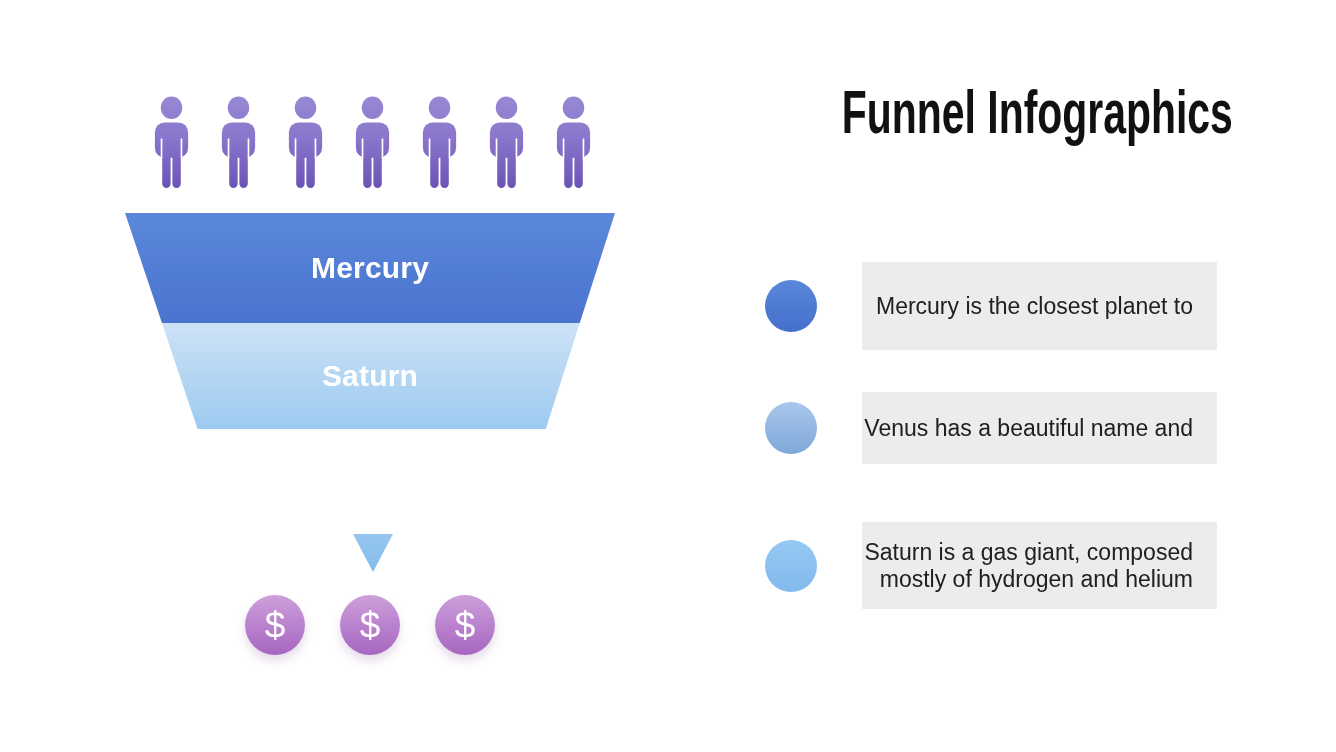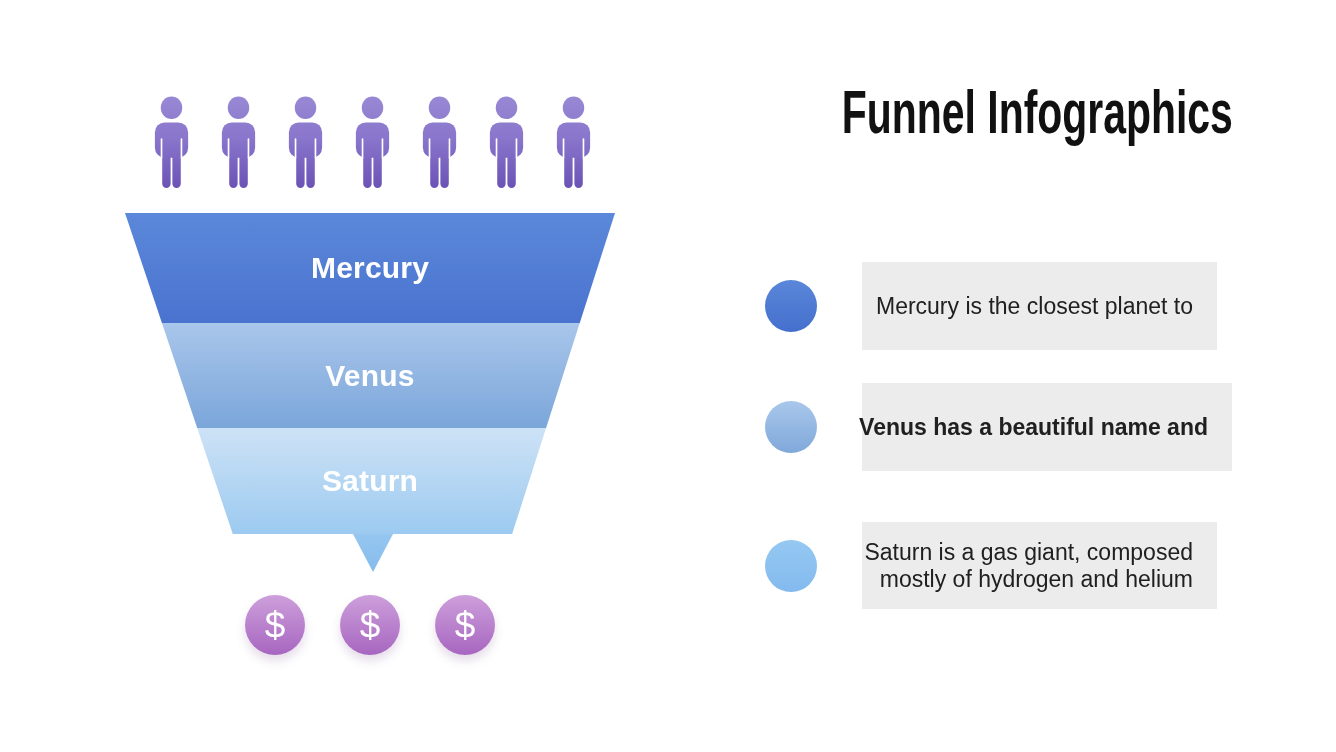--- a/index.html
+++ b/index.html
@@ -45,21 +45,21 @@
   
   .right-col{position:absolute;left:765px;top:0;width:452px;height:752px;}
   .title{
     position:absolute;left:0;top:81px;width:452px;margin:0;
     text-align:center;color:#111111;
     font-size:62px;font-weight:bold;line-height:1;white-space:nowrap;
     transform:scaleX(.66);transform-origin:50% 50%;
   }
   .legend-row{position:absolute;left:0;width:452px;display:flex;align-items:center;}
   .legend-row-0{top:262px;height:88px;}
-  .legend-row-1{top:383px;height:88px;font-weight:bold;}
+  .legend-row-1{top:392px;height:72px;}
   .legend-row-2{top:522px;height:87px;}
   .bullet{
     width:52px;height:52px;border-radius:50%;flex:0 0 52px;
   }
   .bullet-0{background:linear-gradient(180deg,#5a87d9,#456fcd);}
   .bullet-1{background:linear-gradient(180deg,#a9c7eb,#7fa8da);}
   .bullet-2{background:linear-gradient(180deg,#95c8f2,#83baee);}
   .legend-box{
     margin-left:45px;width:370px;height:100%;background:#ececec;
     display:flex;flex-direction:column;justify-content:center;align-items:flex-end;
@@ -147,23 +147,20 @@
     <rect x="22.9" y="50" width="8.6" height="45" rx="4.3" fill="url(#pgrad)"></rect>
     <line x1="11.8" y1="45" x2="11.8" y2="64" stroke="#ffffff" stroke-width="1.7" stroke-linecap="round"></line>
     <line x1="32.2" y1="45" x2="32.2" y2="64" stroke="#ffffff" stroke-width="1.7" stroke-linecap="round"></line>
   </svg>
 </div>
 
   <div class="funnel">
     <div class="stage stage-0">
       <span class="stage-label">Mercury</span>
     </div>
-    <div class="stage stage-1">
-      <span class="stage-label">Venus</span>
-    </div>
     <div class="stage stage-2">
       <span class="stage-label">Saturn</span>
     </div>
   </div>
   <div class="spout"></div>
 
   <div class="dollar-row">
   <span class="dollar">
     <span class="dollar-sign">$</span>
   </span>

